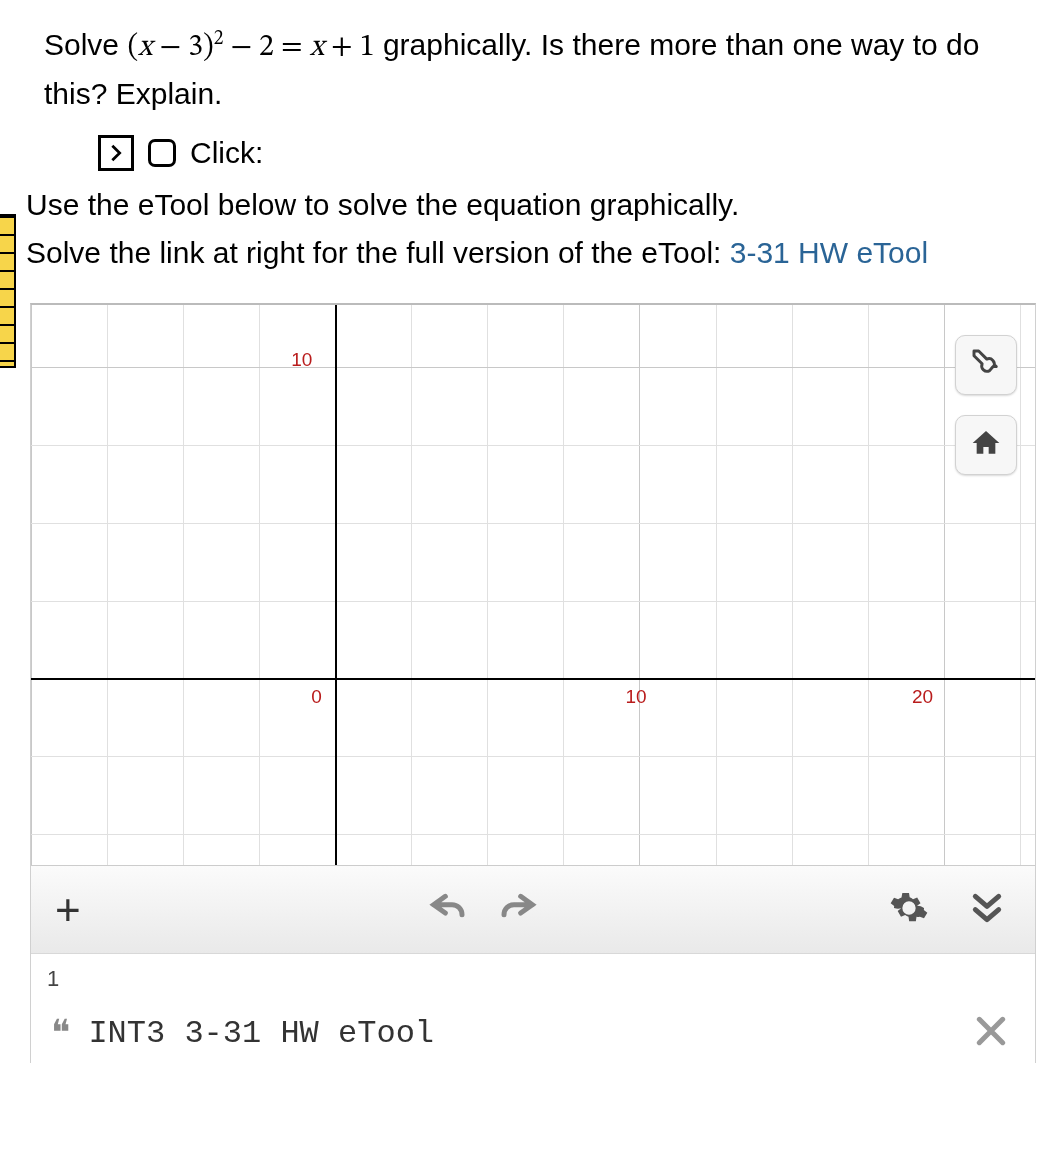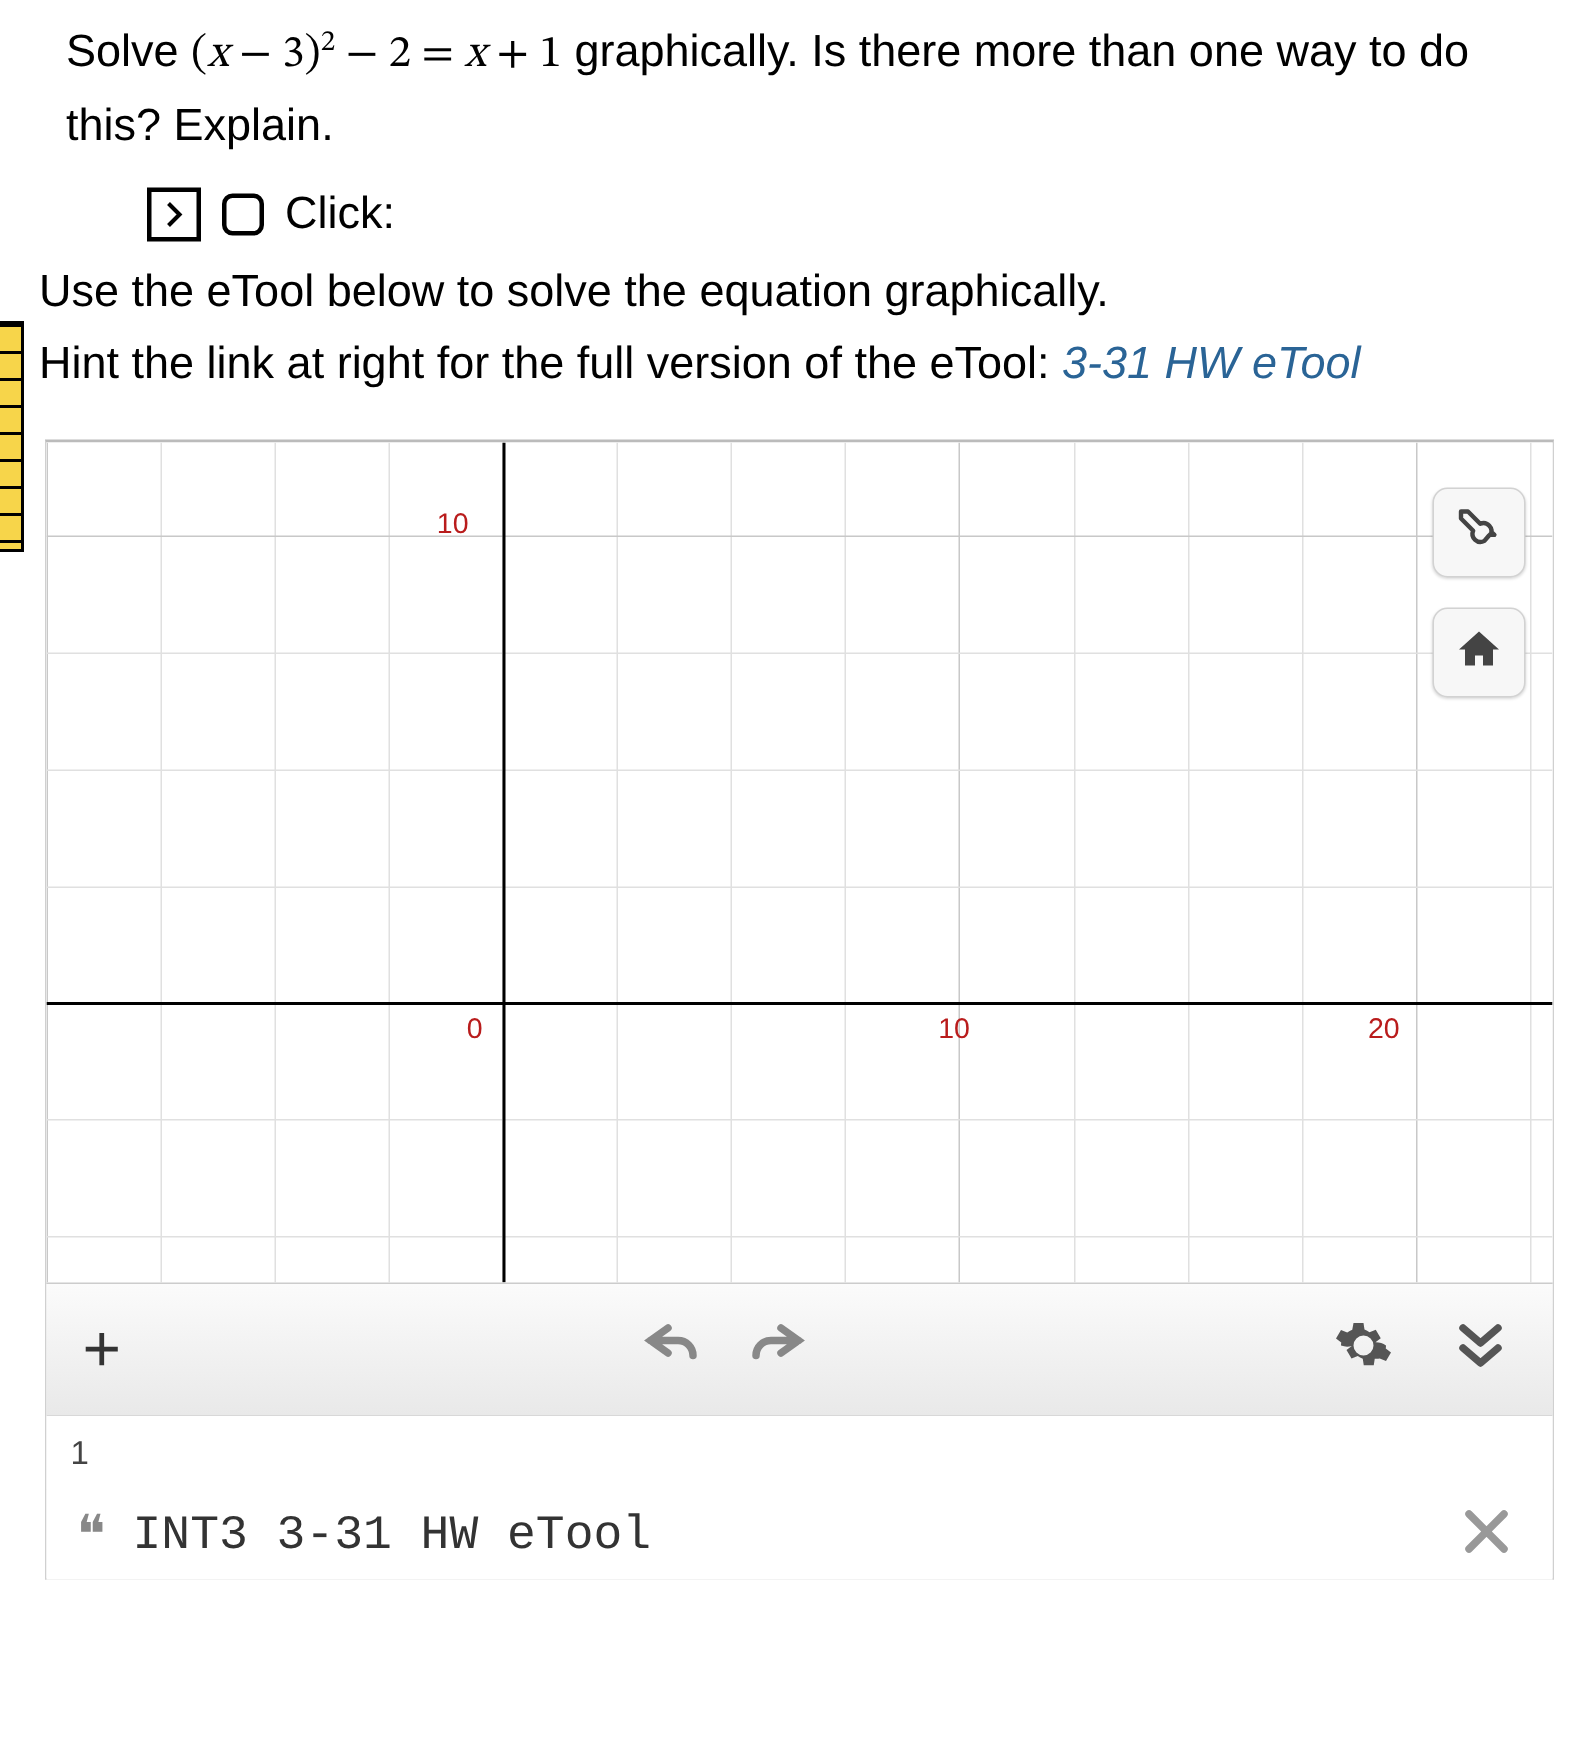--- a/index.html
+++ b/index.html
@@ -1,27 +1,27 @@
 <!DOCTYPE html>
 <html><head>
 <meta charset="utf-8">
 <style>
   * { box-sizing: border-box; margin: 0; padding: 0; }
   html, body { width: 1058px; height: 1171px; background: #fff; font-family: Arial, Helvetica, sans-serif; color: #000; overflow: hidden; }
   .container { width: 100%; height: 100%; position: relative; }
-  .question { padding: 12px 28px 12px 44px; font-size: 30px; line-height: 1.55; }
+  .question { padding: 22px 28px 12px 44px; font-size: 30px; line-height: 1.55; }
   .math { font-family: "Cambria Math", "STIX Two Math", "Times New Roman", serif; font-style: italic; font-size: 30px; }
   .math .up { font-style: normal; }
   sup { font-size: 0.65em; vertical-align: super; font-style: normal; }
   .hint-row { padding: 6px 0 10px 98px; display: flex; align-items: center; gap: 14px; font-size: 30px; }
   .hint-icon { width: 36px; height: 36px; border: 3px solid #000; display: flex; align-items: center; justify-content: center; background: #fff; }
   .hint-icon svg { width: 22px; height: 22px; }
   .hint-box { width: 28px; height: 28px; border: 3px solid #000; border-radius: 7px; display: inline-block; flex: 0 0 auto; }
   .body-block { padding: 0 24px 10px 26px; font-size: 30px; line-height: 1.6; }
-  .body-block a { color: #2a6496; font-style: italic; text-decoration: none; }
+  .body-block a { color: #2a6496; text-decoration: none; }
   .left-accent { position: absolute; left: 0; top: 214px; width: 16px; height: 154px; background: repeating-linear-gradient(#000, #000 2px, #f7d54a 2px, #f7d54a 18px); border: 2px solid #000; border-left: none; }
   .etool { position: relative; margin: 16px 22px 0 30px; height: 760px; border: 1px solid #d0d0d0; border-top: 2px solid #bbb; font-family: Arial, sans-serif; }
   .graph-area { position: absolute; left: 0; top: 0; right: 0; height: 560px; background: #fff; overflow: hidden; }
   .gridline { position: absolute; background: #e0e0e0; }
   .gridline.v { top: 0; bottom: 0; width: 1px; }
   .gridline.h { left: 0; right: 0; height: 1px; }
   .gridline.major { background: #c8c8c8; }
   .axis { position: absolute; background: #000; }
   .axis.x { left: 0; right: 0; height: 2px; }
   .axis.y { top: 0; bottom: 0; width: 2px; }
@@ -59,21 +59,21 @@
     </span>
     <span class="hint-box"></span>
     <span>Click:</span>
   </div>
 
   <div class="left-accent"></div>
 
   <div class="body-block">
     <div>Use the eTool below to solve the equation graphically.</div>
     <div>
-      <span>Hint the link at right for the full version of the eTool: </span><a href="#">3-31 HW eTool</a>
+      <span>Solve the link at right for the full version of the eTool: </span><a href="#">3-31 HW eTool</a>
     </div>
   </div>
 
   <div class="etool">
     <div class="graph-area" id="graph-area">
 
     <div class="gridline v major" style="left: 0px;"></div>
         <div class="gridline v" style="left: 76.0606px;"></div>
         <div class="gridline v" style="left: 152.121px;"></div>
         <div class="gridline v" style="left: 228.182px;"></div>

